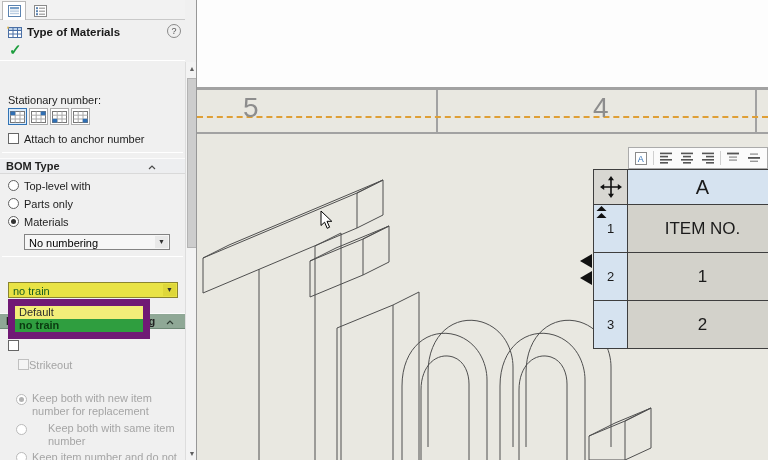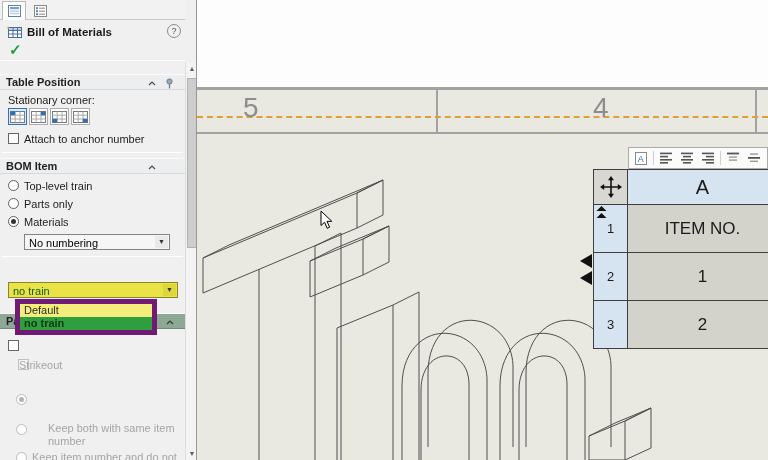--- a/index.html
+++ b/index.html
@@ -196,37 +196,27 @@
     </div>
 
     <svg class="a" style="left:6px;top:26px" width="17" height="13" viewBox="0 0 17 13">
         <rect x="2.5" y="1.5" width="13" height="10" fill="#fff" stroke="#4a6fa5"></rect>
         <rect x="2.5" y="1.5" width="13" height="3" fill="#bcd2ea" stroke="#4a6fa5"></rect>
         <line x1="7" y1="1.5" x2="7" y2="11.5" stroke="#4a6fa5"></line>
         <line x1="11.5" y1="1.5" x2="11.5" y2="11.5" stroke="#4a6fa5"></line>
         <line x1="2.5" y1="8" x2="15.5" y2="8" stroke="#4a6fa5"></line>
         <polygon points="2,0 3.2,2.6 0.8,2.6" fill="#e4b33c"></polygon>
       </svg>
-    <div class="a" style="left:27px;top:26px;font-weight:bold;font-size:11.5px;color:#1a1a1a">Bill of Materials</div>
+    <div class="a" style="left:27px;top:26px;font-weight:bold;font-size:11.5px;color:#1a1a1a">Type of Materials</div>
     <div class="a" style="left:167px;top:24px;width:14px;height:14px;border:1px solid #8a8a8a;border-radius:50%;text-align:center;font-size:9px;line-height:12px;color:#555">?</div>
 
     <div class="a" style="left:9px;top:41px;font-size:15px;font-weight:bold;color:#1e9e3e">✓</div>
     <div class="a" style="left:0;top:60px;width:185px;height:1px;background:#cfcfcf;border-bottom:1px solid #fff"></div>
 
-    <div class="a hdr" style="top:74px">
-      <span>Table Position</span>
-      <svg class="a" style="left:148px;top:6px" width="8" height="5" viewBox="0 0 8 5">
-          <path d="M1,4 L4,1 L7,4" stroke="#4a4a4a" fill="none" stroke-width="1.2"></path>
-        </svg>
-      <svg class="a" style="left:165px;top:3px" width="9" height="11" viewBox="0 0 9 11">
-          <circle cx="4.5" cy="3.5" r="2.6" fill="#9aa7b5" stroke="#6b7a89"></circle>
-          <line x1="4.5" y1="6" x2="4.5" y2="10.5" stroke="#6b7a89" stroke-width="1.2"></line>
-        </svg>
-    </div>
-    <div class="a lbl" style="left:8px;top:94px">Stationary corner:</div>
+    <div class="a lbl" style="left:8px;top:94px">Stationary number:</div>
     <div class="a cbtn sel" style="left:8px;top:108px">
       <svg width="15" height="12" viewBox="0 0 15 12">
           <rect x="0.5" y="0.5" width="14" height="11" fill="#fff" stroke="#777"></rect>
           <line x1="5.2" y1="0.5" x2="5.2" y2="11.5" stroke="#aaa"></line>
           <line x1="10" y1="0.5" x2="10" y2="11.5" stroke="#aaa"></line>
           <line x1="0.5" y1="4.2" x2="14.5" y2="4.2" stroke="#aaa"></line>
           <line x1="0.5" y1="8" x2="14.5" y2="8" stroke="#aaa"></line>
           <rect x="0.5" y="0.5" width="4.7" height="3.7" fill="#2f6fb4"></rect>
         </svg>
     </div>
@@ -258,27 +248,27 @@
           <line x1="0.5" y1="4.2" x2="14.5" y2="4.2" stroke="#aaa"></line>
           <line x1="0.5" y1="8" x2="14.5" y2="8" stroke="#aaa"></line>
           <rect x="9.8" y="7.8" width="4.7" height="3.7" fill="#2f6fb4"></rect>
         </svg>
     </div>
     <div class="a cb" style="left:8px;top:133px"></div>
     <div class="a lbl" style="left:24px;top:133px">Attach to anchor number</div>
     <div class="a sep" style="top:152px"></div>
 
     <div class="a hdr" style="top:158px">
-      <span>BOM Item</span>
+      <span>BOM Type</span>
       <svg class="a" style="left:148px;top:6px" width="8" height="5" viewBox="0 0 8 5">
           <path d="M1,4 L4,1 L7,4" stroke="#4a4a4a" fill="none" stroke-width="1.2"></path>
         </svg>
     </div>
     <div class="a radio" style="left:8px;top:180px"></div>
-    <div class="a lbl" style="left:24px;top:180px">Top-level train</div>
+    <div class="a lbl" style="left:24px;top:180px">Top-level with</div>
     <div class="a radio" style="left:8px;top:198px"></div>
     <div class="a lbl" style="left:24px;top:198px">Parts only</div>
     <div class="a radio sel" style="left:8px;top:216px"></div>
     <div class="a lbl" style="left:24px;top:216px">Materials</div>
     <div class="a combo" style="left:24px;top:234px;width:146px;background:#f6f6f6">
       <span>No numbering</span>
       <span class="carr">▼</span>
     </div>
     <div class="a sep" style="top:256px"></div>
 
@@ -287,29 +277,30 @@
       <span class="carr" style="background:#ded73a;color:#333">▼</span>
     </div>
 
     <div class="a hdr" style="top:313px;z-index:4;background:#8fa896;border-bottom-color:#6f8a77">
       <span>Part Configuration Grouping</span>
       <svg class="a" style="left:166px;top:6px" width="8" height="5" viewBox="0 0 8 5">
           <path d="M1,4 L4,1 L7,4" stroke="#2e3c33" fill="none" stroke-width="1.2"></path>
         </svg>
     </div>
 
-    <div class="a" style="left:15px;top:299px;width:142px;border:5px solid #701a75;background:#be185d;z-index:6">
+    <div class="a" style="left:8px;top:299px;width:142px;border:7px solid #701a75;background:#be185d;z-index:6">
       <div class="ddi" style="background:#f3ee79;color:#2c2c2c">Default</div>
       <div class="ddi" style="background:#2f9e3f;color:#0a3a10;font-weight:bold">no train</div>
     </div>
 
     <div class="a cb" style="left:8px;top:340px"></div>
     <div class="a cb disd" style="left:18px;top:359px"></div>
-    <div class="a lbl dis" style="left:19px;top:359px">Strikeout</div>
+    <div class="a lbl dis" style="left:29px;top:359px">Strikeout</div>
     <div class="a radio disd sel" style="left:16px;top:394px"></div>
+    <div class="a lbl dis" style="left:32px;top:392px;width:148px">Keep both with new item number for replacement</div>
     <div class="a radio disd" style="left:16px;top:424px"></div>
     <div class="a lbl dis" style="left:48px;top:422px;width:148px">Keep both with same item number</div>
     <div class="a radio disd" style="left:16px;top:452px"></div>
     <div class="a lbl dis" style="left:32px;top:451px;width:148px">Keep item number and do not</div>
 
     <div class="a sbar">
       <div class="sbtn" style="position:absolute;top:0;left:0">▲</div>
       <div style="position:absolute;top:16px;left:1px;width:10px;height:170px;background:#cdcdcd;border:1px solid #b3b3b3"></div>
       <div class="sbtn" style="position:absolute;bottom:0;left:0">▼</div>
     </div>

